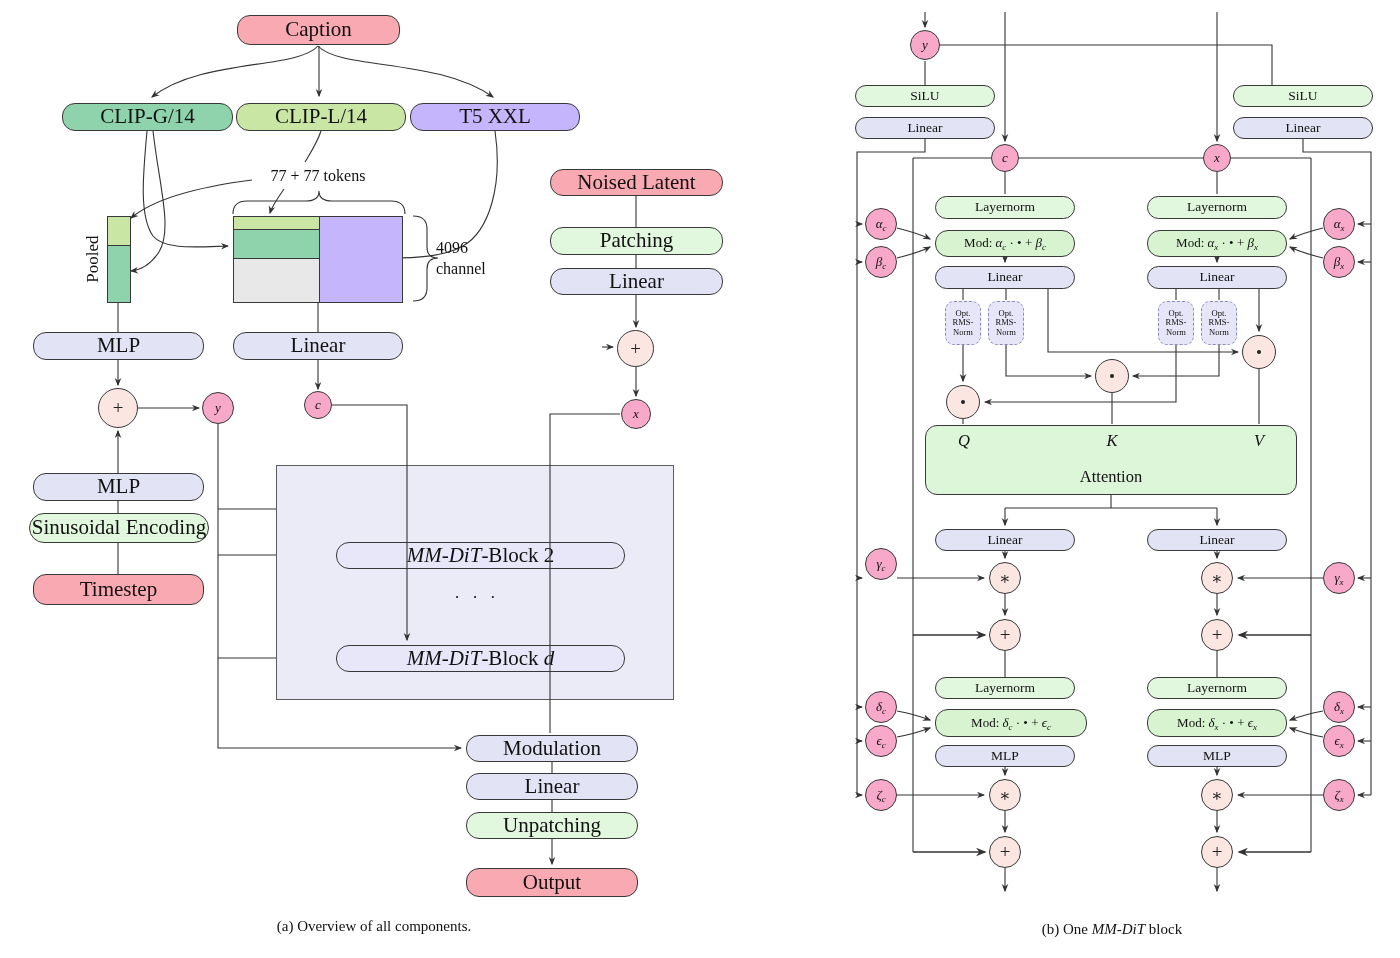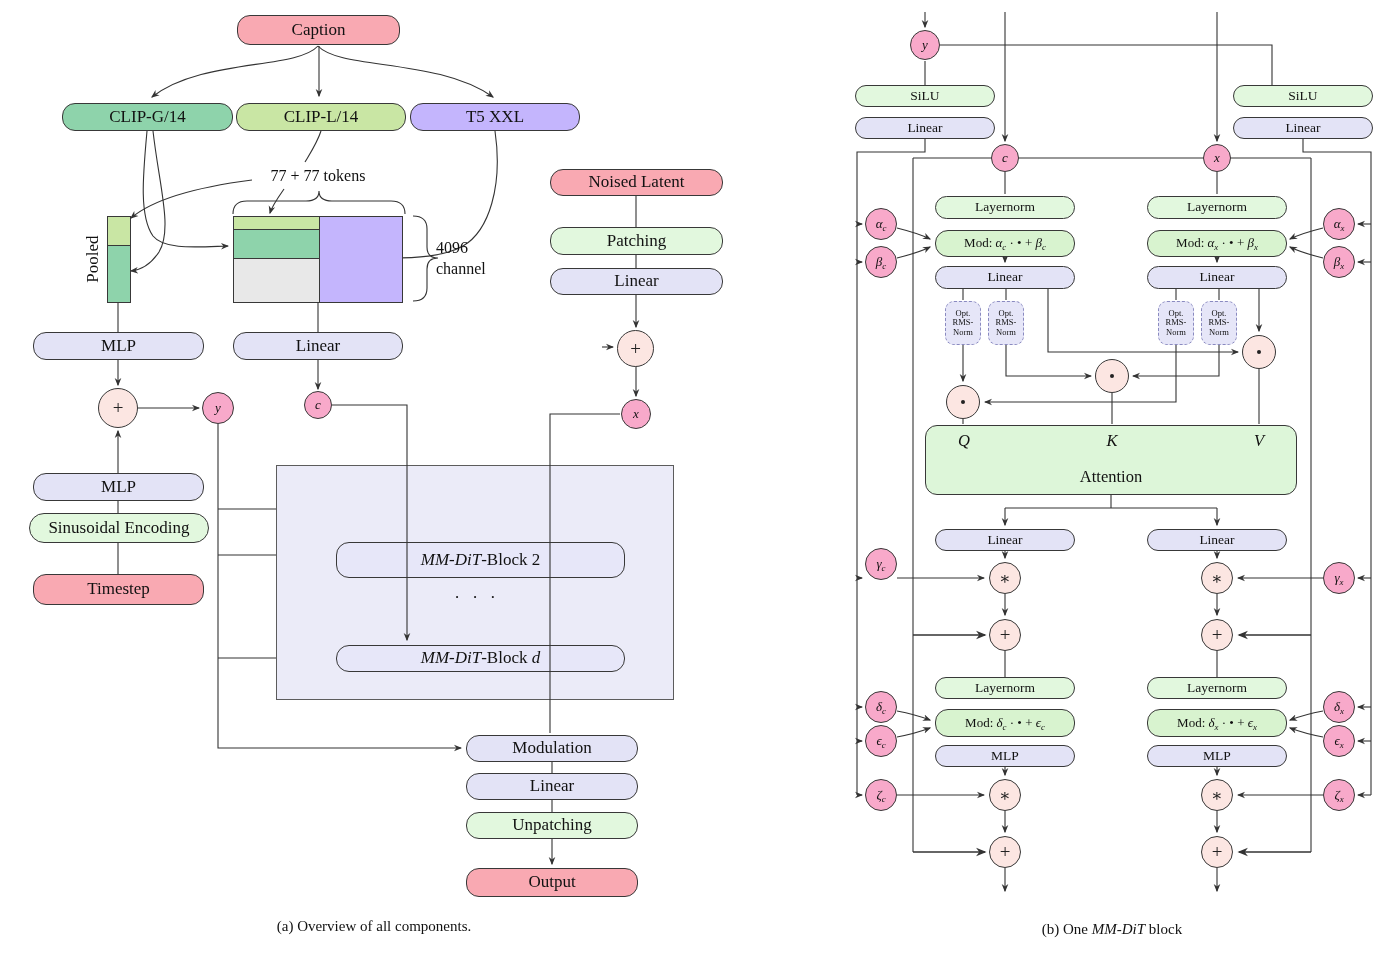--- a/index.html
+++ b/index.html
@@ -3,21 +3,21 @@
 <meta charset="utf-8">
 <style>
   html,body{margin:0;padding:0;background:#fff}
   #canvas{position:relative;width:1400px;height:958px;background:#ffffff;overflow:hidden;
           font-family:"Liberation Serif","DejaVu Serif",serif;color:#111}
   svg.wires{position:absolute;left:0;top:0;pointer-events:none}
   #wires-under{z-index:1}
   #wires-over{z-index:4}
   .box{position:absolute;box-sizing:border-box;border:1.2px solid #383838;border-radius:13px;
        display:flex;align-items:center;justify-content:center;text-align:center;z-index:3;
-       font-size:17px;line-height:1.1}
+       font-size:21px;line-height:1.1}
   .sq{border-radius:0}
   .r10{border-radius:10px}
   .pinkbox{background:#f9a9b2}
   .tealbox{background:#8ed3ab}
   .ygreen{background:#c9e6a4}
   .lgreen{background:#c4b5fd}
   .bgreen{background:#e2f8de}
   .mgreen{background:#d8f3cf}
   .lav{background:#e3e3f6}
   .lav2{background:#e7e7f9}
@@ -249,21 +249,21 @@
       <span>c</span>
     </div>
   <div class="circle opc" style="left:617px;top:330px;width:37px;height:37px">
       <span>+</span>
     </div>
   <div class="circle pinkc it" style="left:621px;top:399px;width:30px;height:30px">
       <span>x</span>
     </div>
 
   <div class="container-box" style="left:276px;top:465px;width:398px;height:235px"></div>
-  <div class="box lav2" style="left:336px;top:542px;width:289px;height:36px">
+  <div class="box lav2" style="left:336px;top:542px;width:289px;height:27px">
     <span><span class="it">MM-DiT</span><span>-Block 2</span></span>
     </div>
   <div class="dots" style="left:447px;top:588px;width:60px;text-align:center"><span>· · ·</span></div>
   <div class="box lav2" style="left:336px;top:645px;width:289px;height:27px">
     <span><span class="it">MM-DiT</span><span>-Block </span><span class="it">d</span></span>
     </div>
 
   <div class="box lav" style="left:466px;top:735px;width:172px;height:27px">
       <span>Modulation</span>
     </div>
@@ -382,21 +382,21 @@
       <span>+</span>
     </div>
 
   <div class="box bgreen smalltext" style="left:935px;top:677px;width:140px;height:22px">
       <span>Layernorm</span>
     </div>
   <div class="box bgreen smalltext" style="left:1147px;top:677px;width:140px;height:22px">
       <span>Layernorm</span>
     </div>
 
-  <div class="box mgreen modtext" style="left:935px;top:709px;width:140px;height:28px">
+  <div class="box mgreen modtext" style="left:935px;top:709px;width:152px;height:28px">
     <span><span>Mod: </span><span class="it">δ</span><sub>c</sub><span> · • + </span><span class="it">ϵ</span><sub>c</sub></span>
     </div>
   <div class="box mgreen modtext" style="left:1147px;top:709px;width:140px;height:28px">
     <span><span>Mod: </span><span class="it">δ</span><sub>x</sub><span> · • + </span><span class="it">ϵ</span><sub>x</sub></span>
     </div>
 
   <div class="box lav smalltext" style="left:935px;top:745px;width:140px;height:22px">
       <span>MLP</span>
     </div>
   <div class="box lav smalltext" style="left:1147px;top:745px;width:140px;height:22px">

